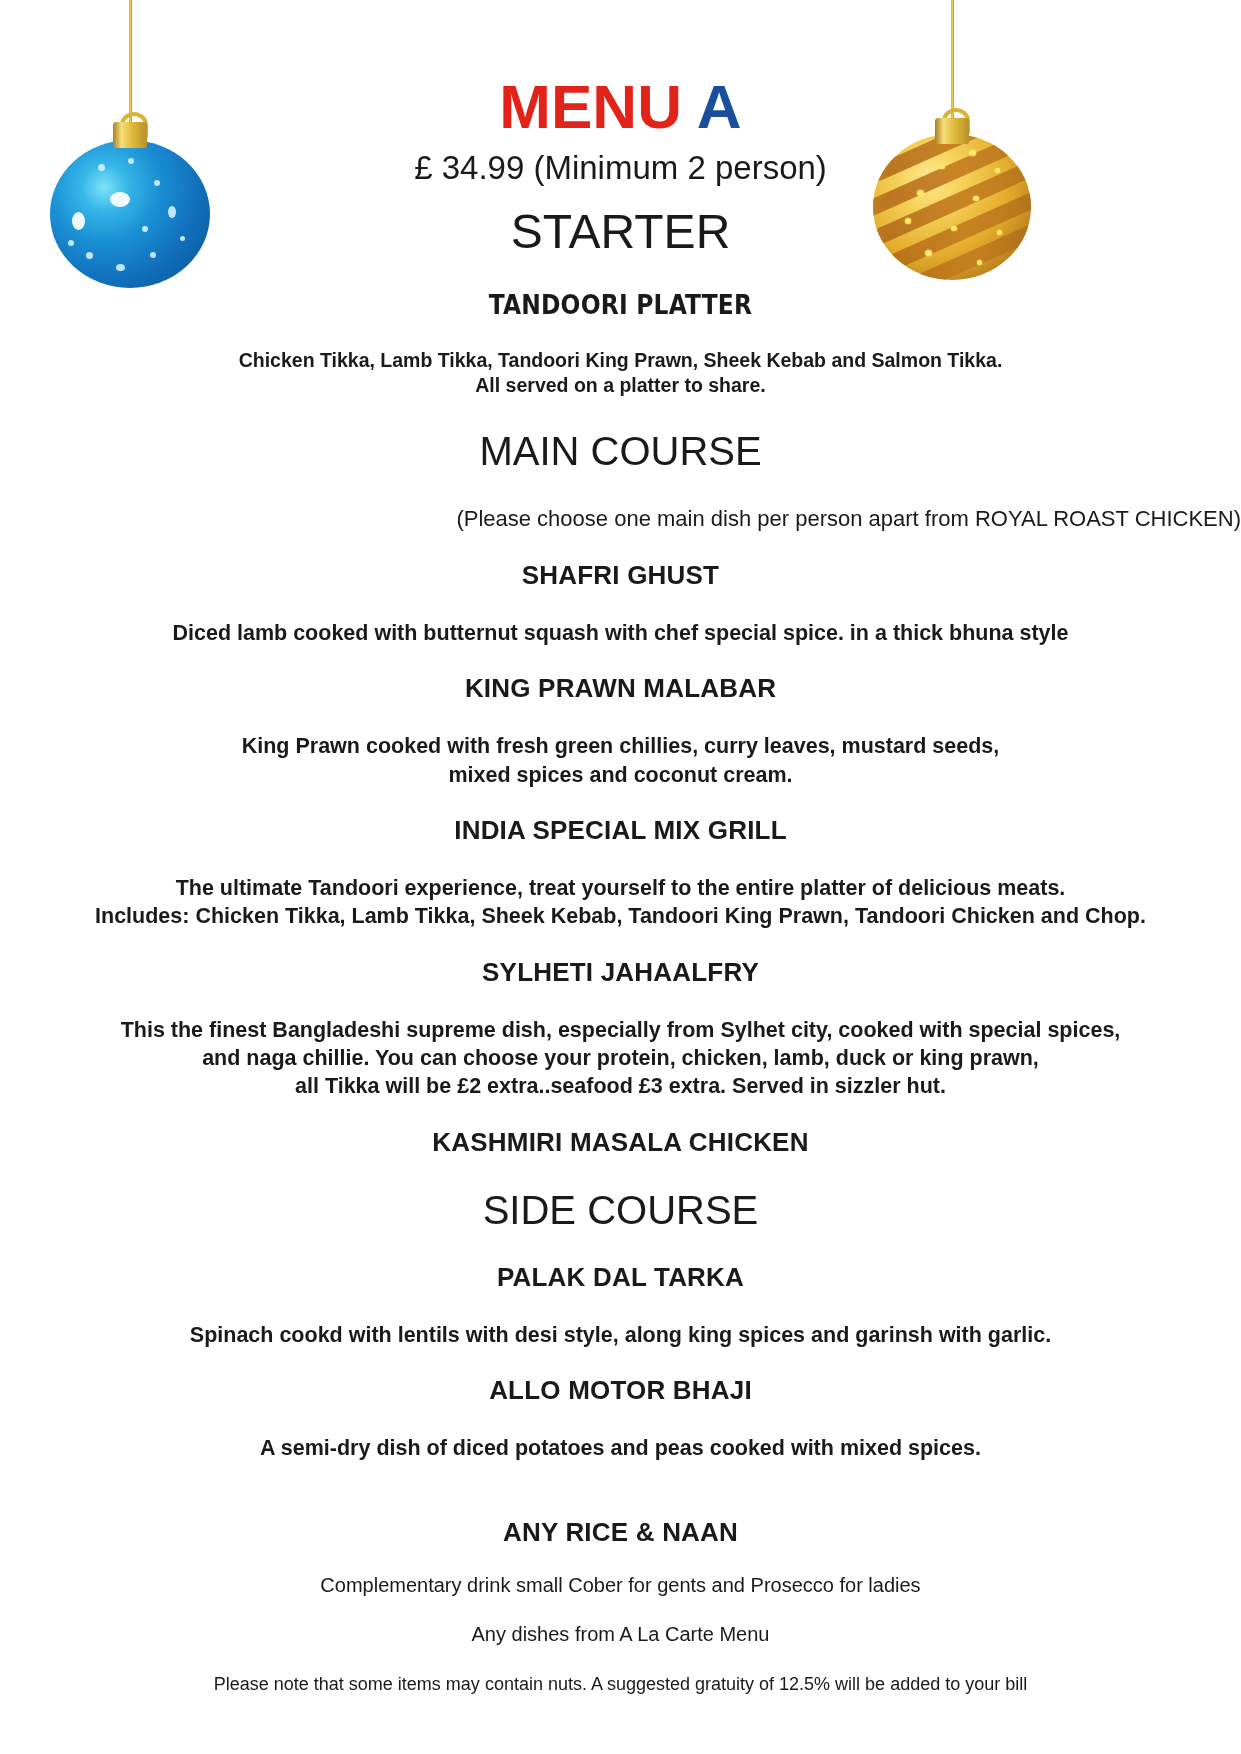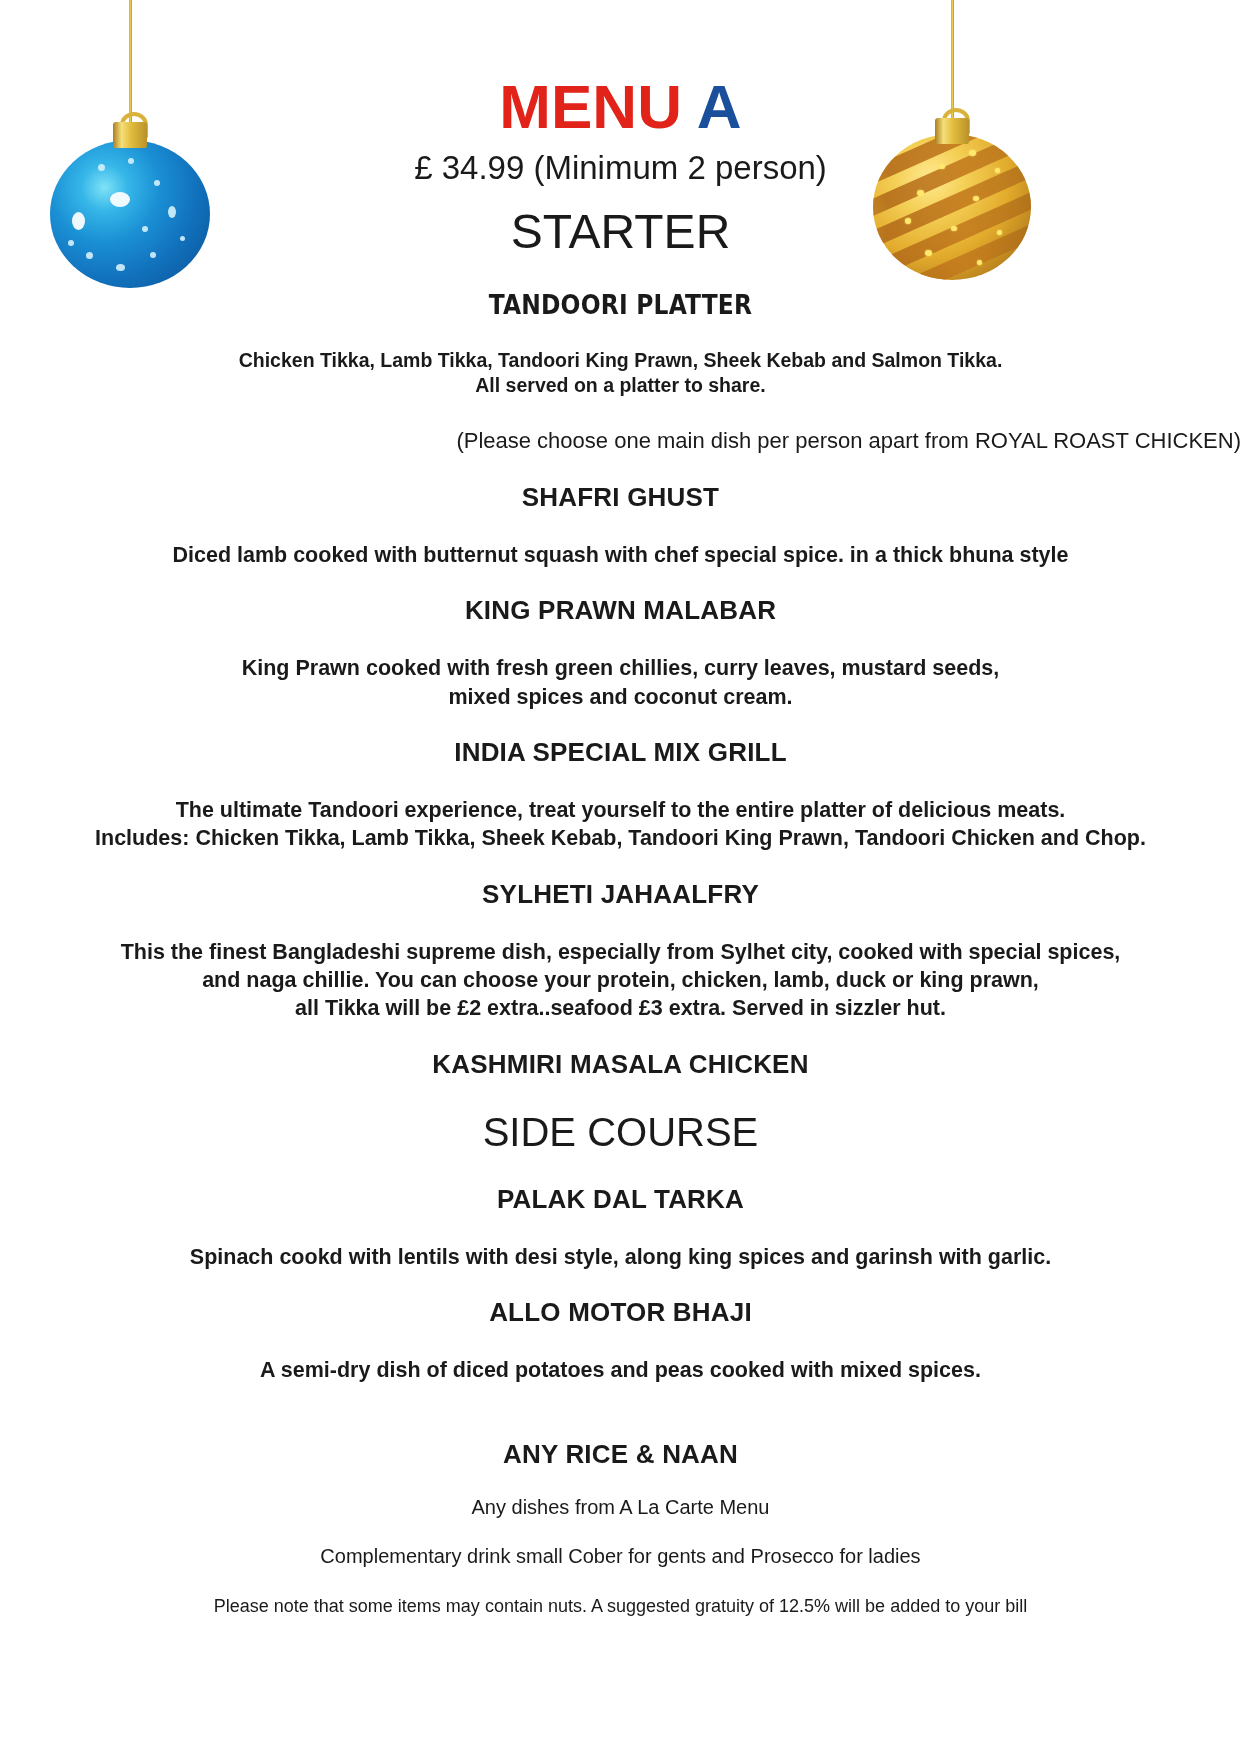--- a/index.html
+++ b/index.html
@@ -206,20 +206,21 @@
   <div class="price-line">£ 34.99 (Minimum 2 person)</div>
 
   <div class="course-title">STARTER</div>
 
   <div class="dish-name narrow">TANDOORI PLATTER</div>
   <div class="dish-desc small">
     <div>Chicken Tikka, Lamb Tikka, Tandoori King Prawn, Sheek Kebab and Salmon Tikka.</div>
     <div>All served on a platter to share.</div>
   </div>
 
+  <div class="course-title big">MAIN COURSE</div>
   <div class="note-line">(Please choose one main dish per person apart from ROYAL ROAST CHICKEN)</div>
 
   <div class="dish-name">SHAFRI GHUST</div>
   <div class="dish-desc">
     <div>Diced lamb cooked with butternut squash with chef special spice. in a thick bhuna style</div>
   </div>
 
   <div class="dish-name">KING PRAWN MALABAR</div>
   <div class="dish-desc">
     <div>King Prawn cooked with fresh green chillies, curry leaves, mustard seeds,</div>
@@ -249,17 +250,17 @@
   </div>
 
   <div class="dish-name">ALLO MOTOR BHAJI</div>
   <div class="dish-desc">
     <div>A semi-dry dish of diced potatoes and peas cooked with mixed spices.</div>
   </div>
 
   <div class="spacer-lg"></div>
 
   <div class="dish-name">ANY RICE &amp; NAAN</div>
+  <div class="footer-note">Complementary drink small Cober for gents and Prosecco for ladies</div>
   <div class="footer-note">Any dishes from A La Carte Menu</div>
-  <div class="footer-note">Complementary drink small Cober for gents and Prosecco for ladies</div>
   <div class="footer-fine">Please note that some items may contain nuts. A suggested gratuity of 12.5% will be added to your bill</div>
 
 </div>
 
 </body></html>

